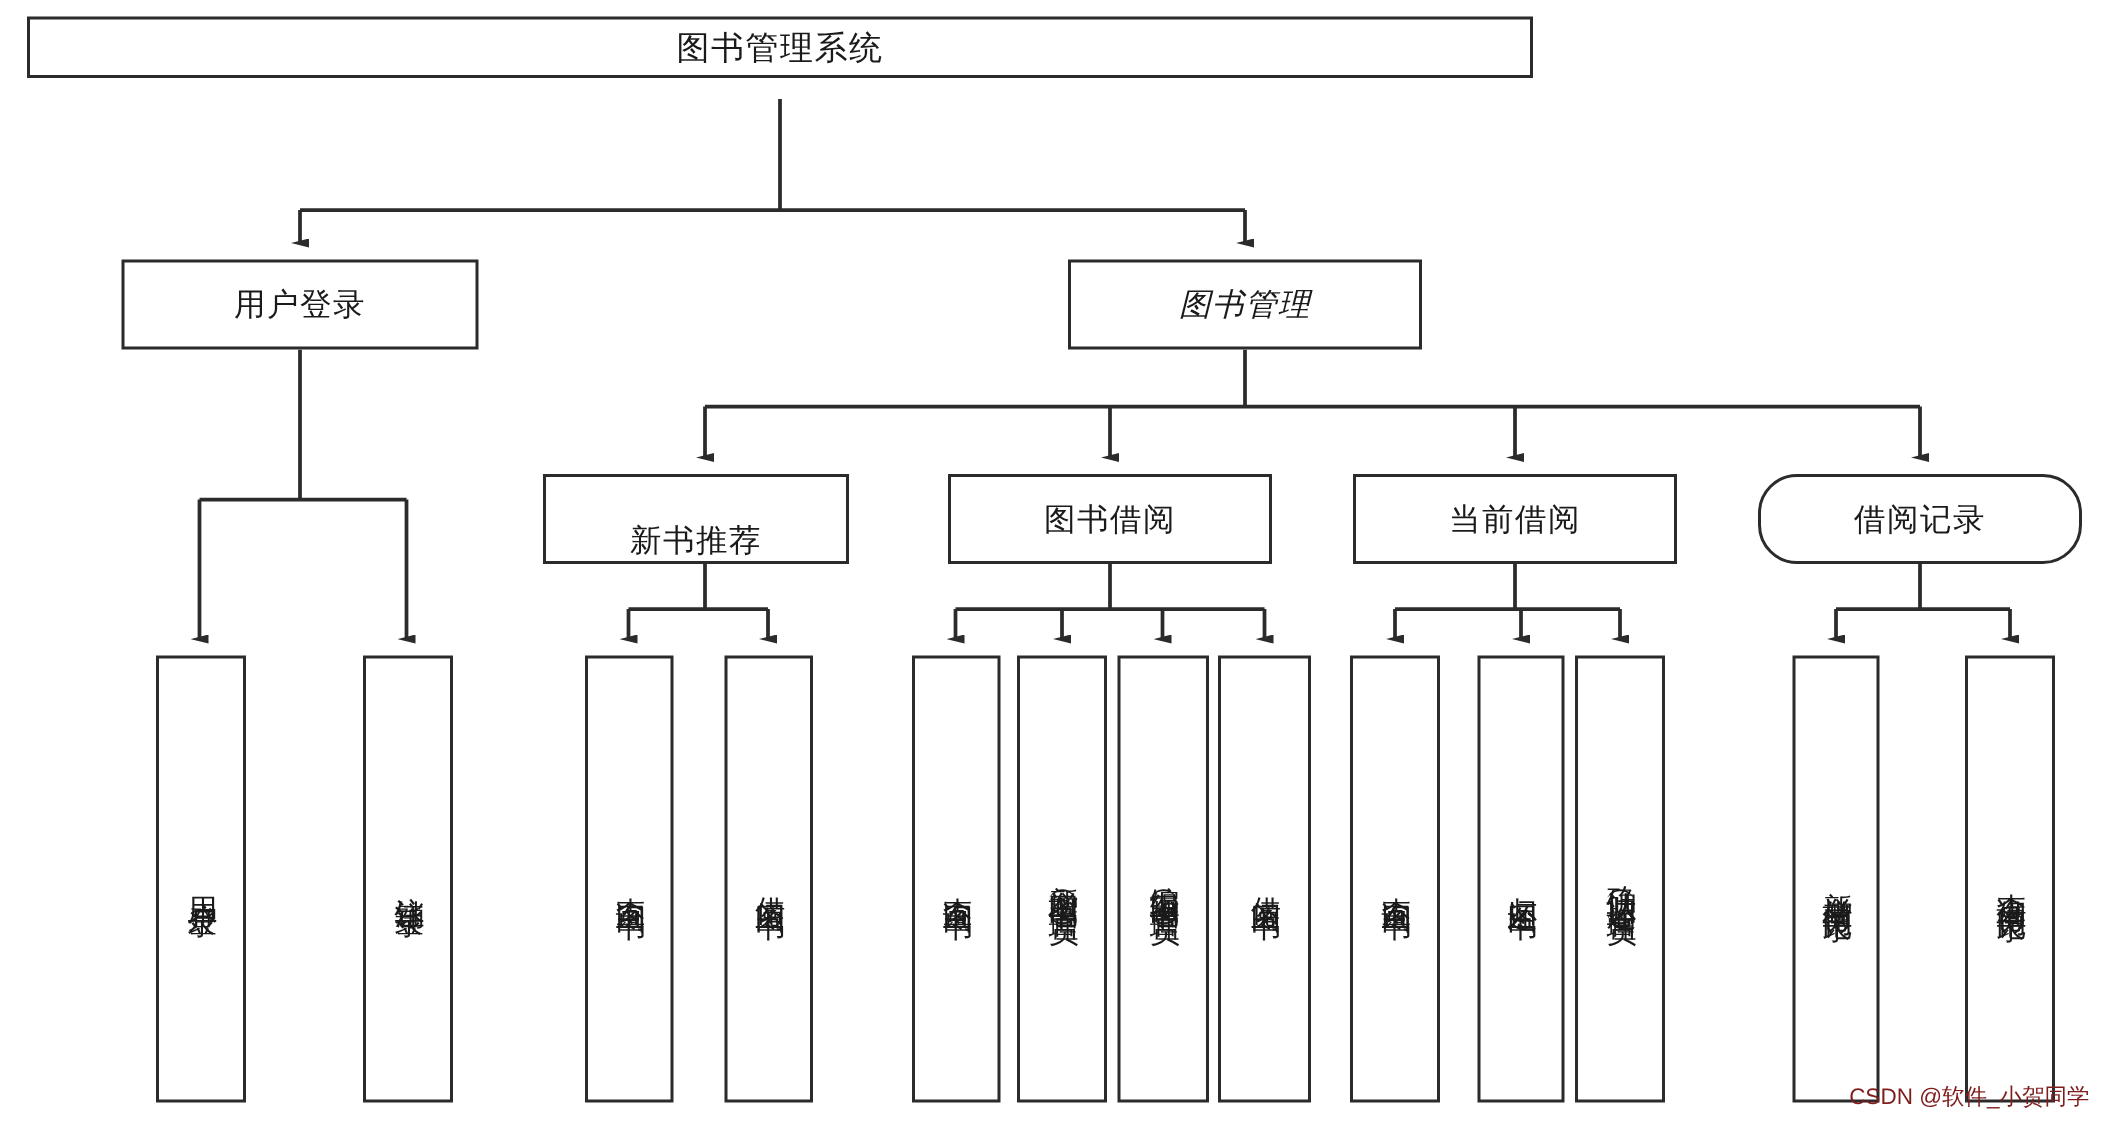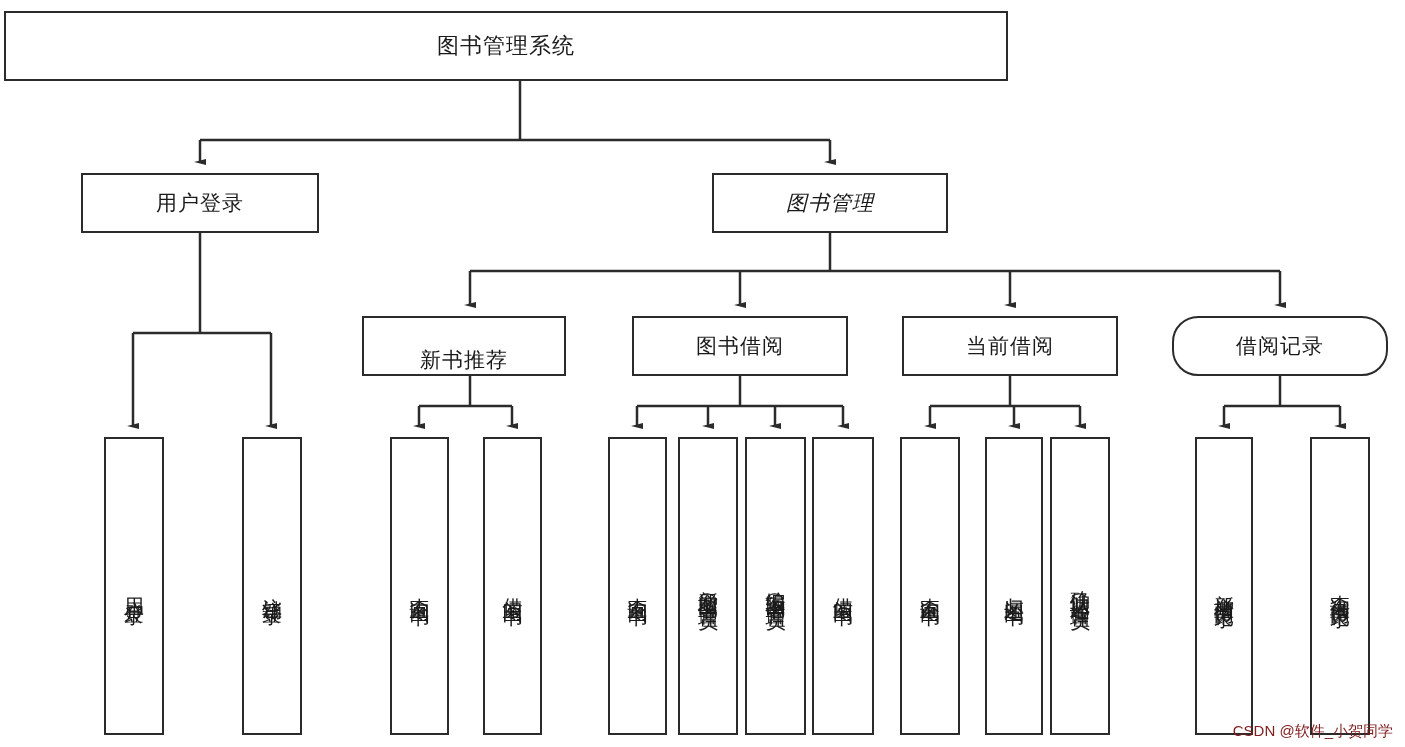--- a/index.html
+++ b/index.html
@@ -108,21 +108,21 @@
       <path d="M1014,406 L1014,426" marker-end="url(#arrow)"></path>
       <path d="M1080,406 L1080,426" marker-end="url(#arrow)"></path>
 
       <path d="M1280,376 L1280,406"></path>
       <path d="M1224,406 L1340,406"></path>
       <path d="M1224,406 L1224,426" marker-end="url(#arrow)"></path>
       <path d="M1340,406 L1340,426" marker-end="url(#arrow)"></path>
     </g>
   </svg>
 
-  <div class="node horiz root" style="left:4px; top:11px; width:1004px; height:70px;text-align:right;">
+  <div class="node horiz root" style="left:18px; top:11px; width:1004px; height:41px;text-align:right;">
     <span>图书管理系统</span>
   </div>
 
   <div class="node horiz" style="left:81px; top:173px; width:238px; height:60px;">
     <span>用户登录</span>
   </div>
   <div class="node horiz" style="left:712px; top:173px; width:236px; height:60px;font-style:italic;">
     <span>图书管理</span>
   </div>
 

